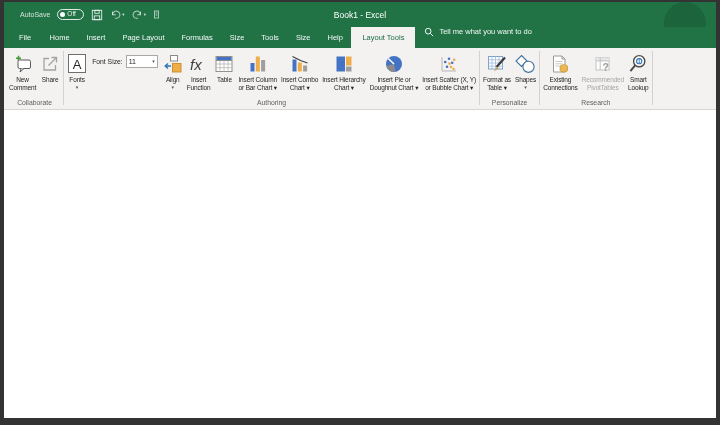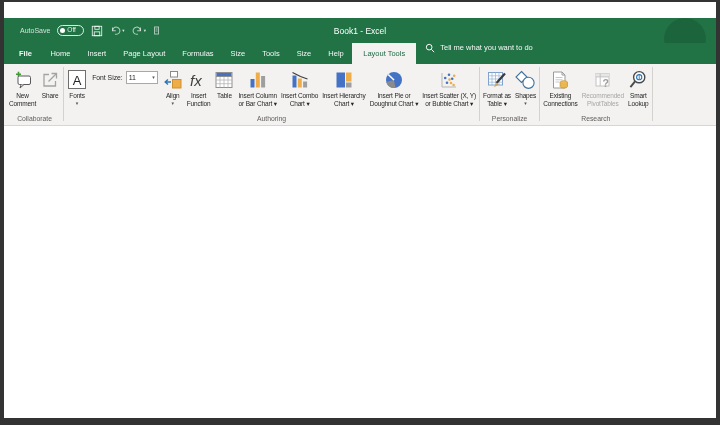--- a/index.html
+++ b/index.html
@@ -1,34 +1,34 @@
 <!DOCTYPE html>
 <html><head>
 <meta charset="utf-8">
 <style>
   html,body{margin:0;padding:0;background:#222;}
   *{box-sizing:border-box;font-family:"Liberation Sans",sans-serif;}
   .window{width:720px;height:425px;background:#fff;border-style:solid;border-color:#333;
           border-width:2px 4px 7px 4px;display:flex;flex-direction:column;overflow:hidden;position:relative;}
   
-  .titlebar{height:25px;background:#217346;position:relative;display:flex;align-items:center;flex:0 0 auto;margin-top:16px;}
+  .titlebar{height:25px;background:#217346;position:relative;display:flex;align-items:center;flex:0 0 auto;}
   .qat{display:flex;align-items:center;gap:7px;margin-left:16px;}
   .autosave-label{font-size:7px;color:rgba(255,255,255,.8);}
   .pill{width:27px;height:11px;border:1px solid rgba(255,255,255,.85);border-radius:6px;display:flex;align-items:center;padding:0 2px;gap:2px;}
   .pill .dot{width:5px;height:5px;border-radius:50%;background:#fff;}
   .pill .state{font-size:6.5px;color:rgba(255,255,255,.9);line-height:1;}
   .qbtn{display:flex;align-items:center;}
   .mini-caret{font-size:4.5px;color:rgba(255,255,255,.8);margin-left:1px;}
   .win-title{position:absolute;left:0;right:0;text-align:center;font-size:8.5px;color:#fff;pointer-events:none;}
   .avatar{position:absolute;right:10px;top:0px;width:42px;height:42px;border-radius:50%;background:rgba(0,0,0,.13);}
   
   .tabrow{height:21px;background:#217346;display:flex;align-items:stretch;flex:0 0 auto;position:relative;z-index:2;}
   .tab{display:flex;align-items:center;padding:0 8.5px;font-size:7.5px;color:rgba(255,255,255,.95);cursor:default;}
   .tab.active{background:#f3f2f1;color:#1e6b45;padding:0 11px;}
-  .tab:first-child{margin-left:5px;padding:0 10px;font-weight:bold;}
+  .tab:first-child{margin-left:5px;padding:0 10px;}
   .searchbox{display:flex;gap:5px;margin-left:9px;color:rgba(255,255,255,.95);font-size:7.5px;}
   
   .ribbon{height:62px;background:#f3f2f1;border-bottom:1px solid #d8d6d4;display:flex;align-items:stretch;
           padding:0 0 0 2px;flex:0 0 auto;overflow:hidden;white-space:nowrap;}
   .group{display:flex;flex-direction:column;}
   .grow{flex:1;display:flex;align-items:flex-start;padding:1px 1px 0 1px;}
   .glabel{text-align:center;font-size:6.8px;color:#605e5c;height:11px;line-height:10px;}
   .gdivider{width:1px;background:#d4d2cf;margin:3px 0 4px 0;flex:0 0 auto;}
   .bigbtn{display:flex;flex-direction:column;align-items:center;padding:1px 2px 0 2px;cursor:default;}
   .bigbtn .bicon{height:25px;display:flex;align-items:center;justify-content:center;margin-top:1px;}

